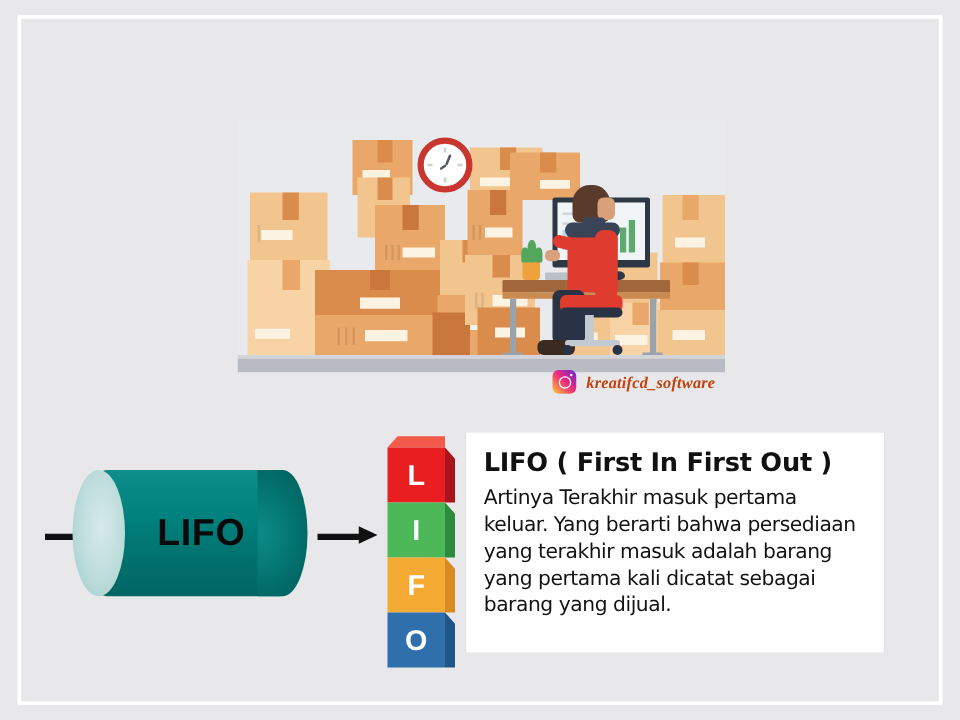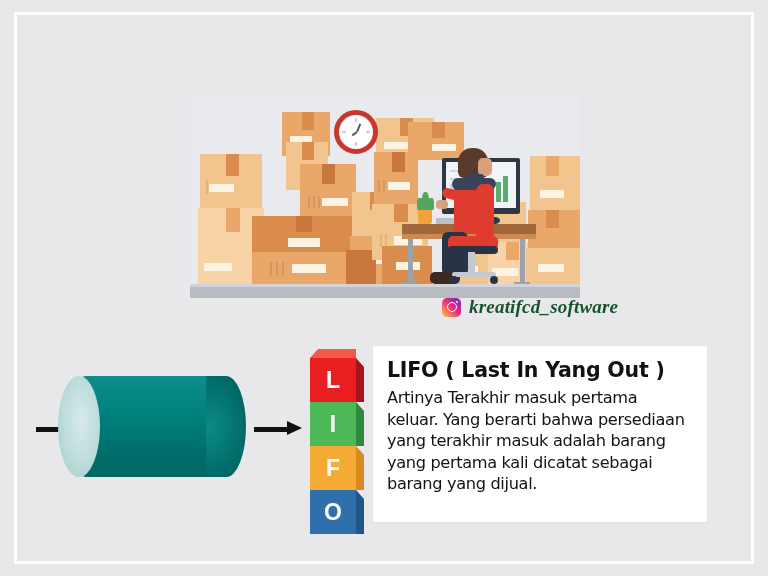--- a/index.html
+++ b/index.html
@@ -202,22 +202,22 @@
     position: absolute;
     right: 3px; top: 3px;
     width: 2.2px; height: 2.2px;
     background: #fff;
     border-radius: 50%;
   }
   #ig-name {
     font-family: "Liberation Serif", serif;
     font-style: italic;
     font-weight: bold;
-    font-size: 19px;
-    color: #14532d;
+    font-size: 13px;
+    color: #c2410c;
     letter-spacing: 0.2px;
   }
 
   
   #cylinder-group {
     position: absolute;
     left: 36px; top: 372px;
     width: 270px; height: 112px;
   }
   #cylinder-body {
@@ -502,20 +502,21 @@
   </div>
 
   <div id="cylinder-group">
     <div class="arrow" style="left:0px; top:52px; width:42px;">
       <div class="shaft" style="width:28px;"></div>
       <div class="head"></div>
     </div>
     <div id="cylinder-body"></div>
     <div id="cylinder-body-r"></div>
     <div id="cylinder-cap"></div>
+    <div id="cylinder-label">LIFO</div>
     <div class="arrow" style="left:218px; top:52px; width:48px;">
       <div class="shaft" style="width:34px;"></div>
       <div class="head"></div>
     </div>
   </div>
 
   <div id="letter-stack">
     <div class="lblock" style="top:10px;">
       <div class="top" style="border-left:8px solid transparent; border-bottom:9px solid #f25a4a; border-right:0; position:absolute; left:0; top:-9px; width:46px; height:0; box-sizing:border-box;"></div>
       <div class="front" style="background:#e81e20;">
@@ -537,17 +538,17 @@
     </div>
     <div class="lblock" style="top:142px;">
       <div class="front" style="background:#2f6fab;">
           <span>O</span>
         </div>
       <div class="side" style="border-top:9px solid transparent; border-left:8px solid #1f5688; height:44px; box-sizing:border-box;"></div>
     </div>
   </div>
 
   <div id="definition-panel">
-    <p id="definition-title">LIFO ( Last In Yang Out )</p>
+    <p id="definition-title">LIFO ( First In First Out )</p>
     <p id="definition-body">Artinya Terakhir masuk pertama keluar. Yang berarti bahwa persediaan yang terakhir masuk adalah barang yang pertama kali dicatat sebagai barang yang dijual.</p>
   </div>
 
 </div>
 
 </body></html>

